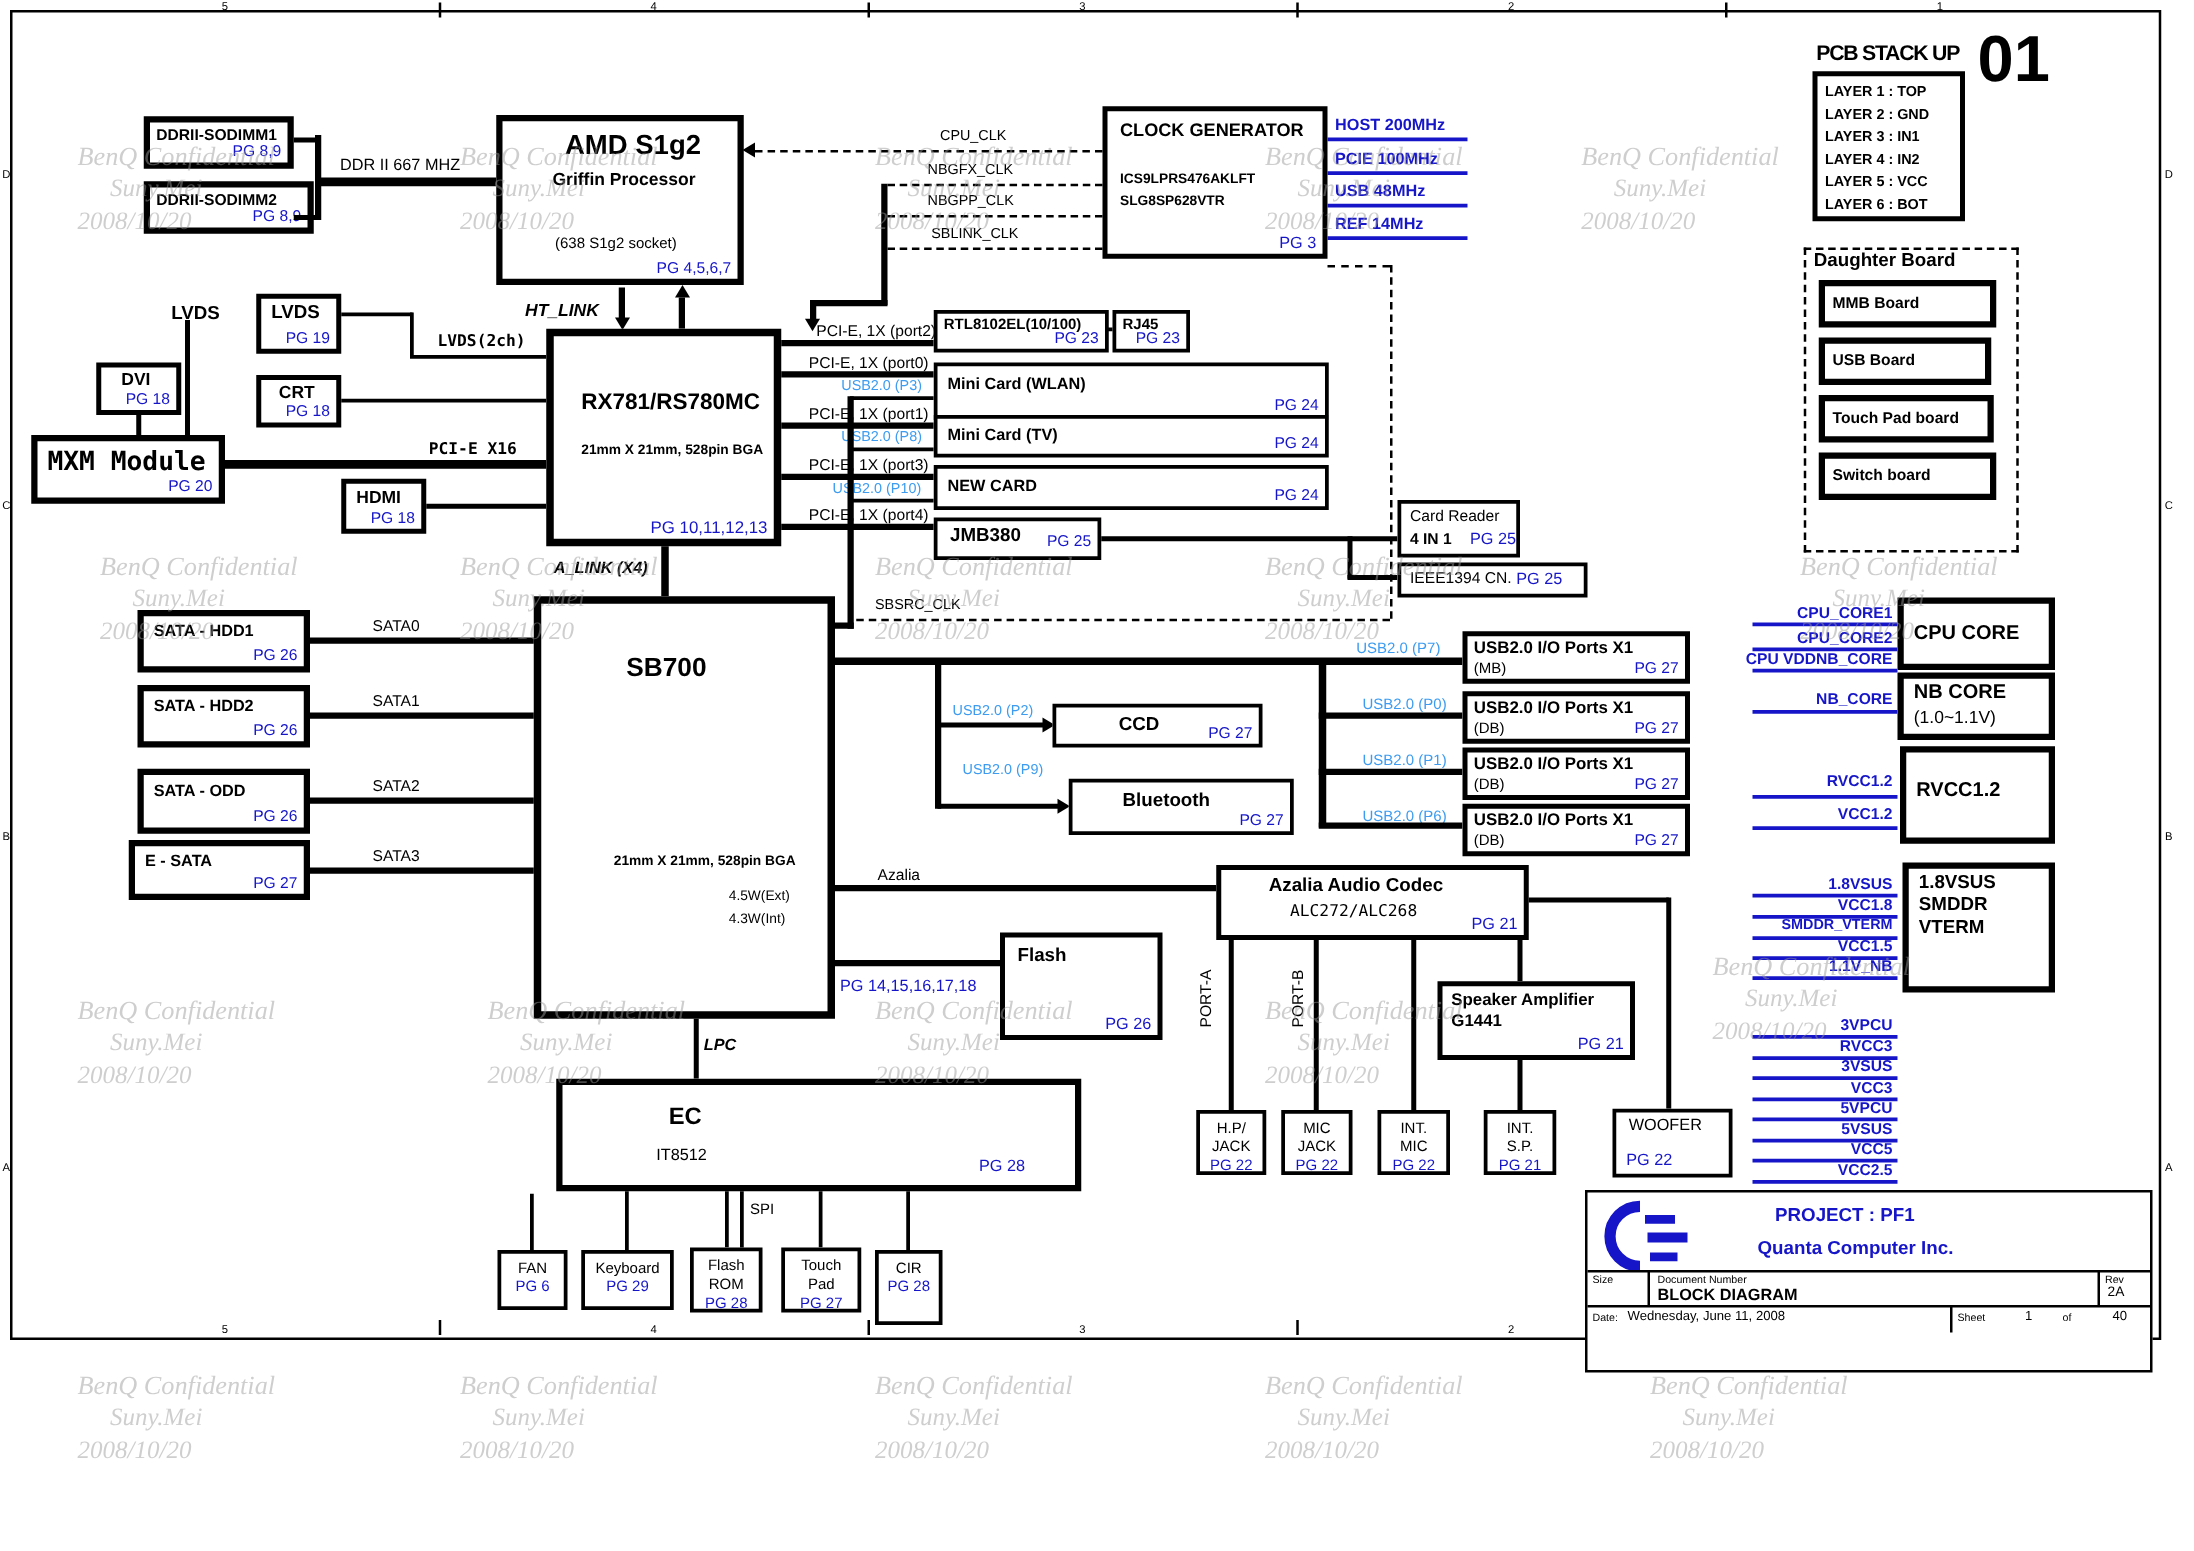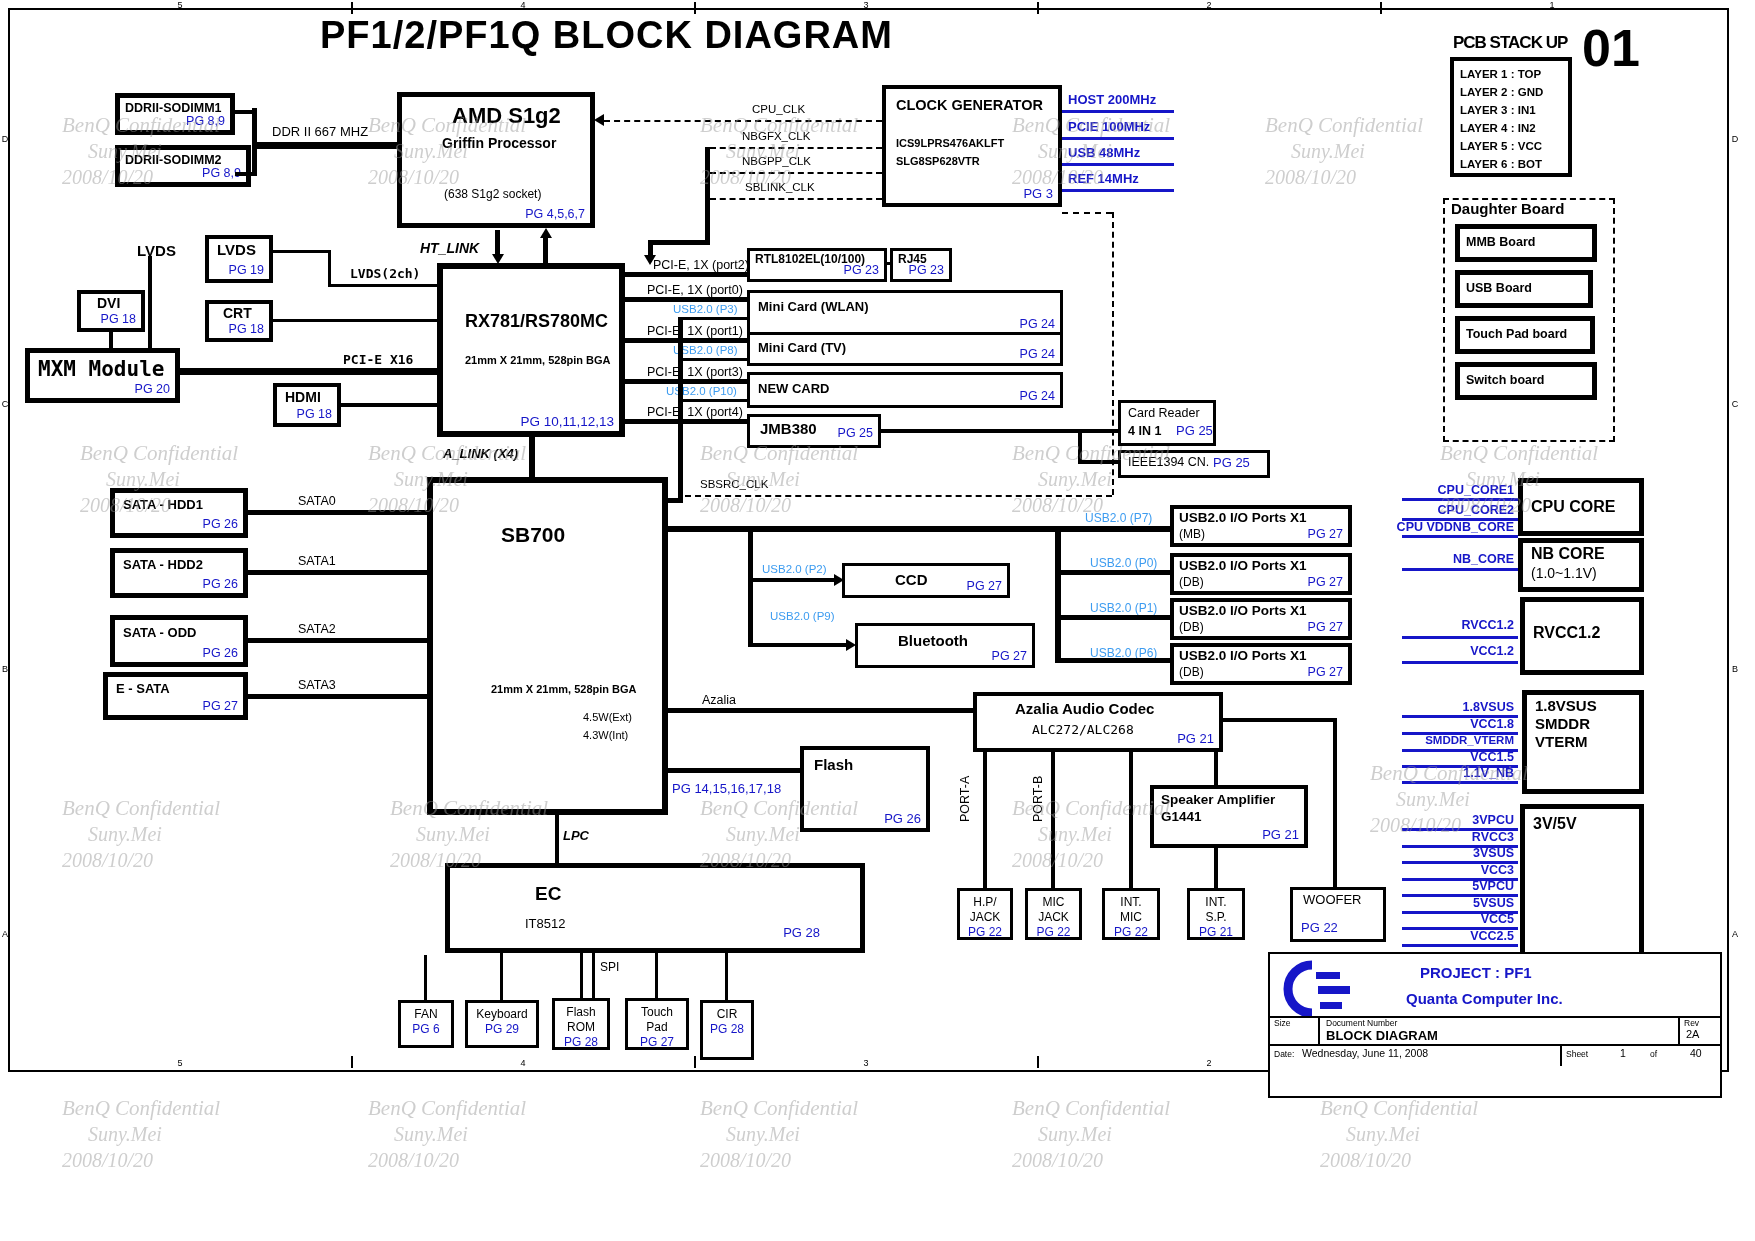--- a/index.html
+++ b/index.html
@@ -59,21 +59,20 @@
   <div class="zl" style="left:1545px;top:1058px">1</div>
   <div class="zl" style="left:-2px;top:134px">D</div>
   <div class="zl" style="left:-2px;top:399px">C</div>
   <div class="zl" style="left:-2px;top:664px">B</div>
   <div class="zl" style="left:-2px;top:929px">A</div>
   <div class="zl" style="left:1728px;top:134px">D</div>
   <div class="zl" style="left:1728px;top:399px">C</div>
   <div class="zl" style="left:1728px;top:664px">B</div>
   <div class="zl" style="left:1728px;top:929px">A</div>
 
-  <div class="t bold" style="left:320px;top:14px;font-size:38px;letter-spacing:1px">PF1/2/PF1Q  BLOCK DIAGRAM</div>
   <div class="t bold" style="left:1582px;top:18px;font-size:52px">01</div>
 
   <div class="t bold" style="left:1453px;top:33px;font-size:17px;letter-spacing:-1px">PCB STACK UP</div>
   <div class="b" style="left:1450px;top:57px;width:122px;height:120px">
     <div style="font-size:11.5px;font-weight:bold;line-height:18px;padding:4px 0 0 6px">
       <div>LAYER 1 : TOP</div>
       <div>LAYER 2 : GND</div>
       <div>LAYER 3 : IN1</div>
       <div>LAYER 4 : IN2</div>
       <div>LAYER 5 : VCC</div>
@@ -471,23 +470,20 @@
   <div class="sig" style="left:1396px;top:863px">VCC3</div>
   <div class="bl" style="left:1402px;top:878px;width:116px"></div>
   <div class="sig" style="left:1396px;top:879px">5VPCU</div>
   <div class="bl" style="left:1402px;top:894px;width:116px"></div>
   <div class="sig" style="left:1396px;top:896px">5VSUS</div>
   <div class="bl" style="left:1402px;top:911px;width:116px"></div>
   <div class="sig" style="left:1396px;top:912px">VCC5</div>
   <div class="bl" style="left:1402px;top:927px;width:116px"></div>
   <div class="sig" style="left:1396px;top:929px">VCC2.5</div>
   <div class="bl" style="left:1402px;top:944px;width:116px"></div>
-  <div class="b b5" style="left:1520px;top:804px;width:124px;height:158px">
-    <div class="t bold" style="left:8px;top:6px;font-size:16px">3V/5V</div>
-    </div>
 
   <div class="b b2" style="left:1268px;top:952px;width:454px;height:146px">
     <svg style="position:absolute;left:10px;top:6px" width="80" height="58" viewBox="0 0 80 58">
       <path d="M32 5 A24 24 0 1 0 32 53" fill="none" stroke="#1616c8" stroke-width="9"></path>
       <rect x="36" y="12" width="24" height="7" fill="#1616c8"></rect>
       <rect x="38" y="26" width="32" height="8" fill="#1616c8"></rect>
       <rect x="40" y="42" width="22" height="7" fill="#1616c8"></rect>
     </svg>
     <div class="t bold blue" style="left:150px;top:10px;font-size:15px">PROJECT : PF1</div>
     <div class="t bold blue" style="left:136px;top:36px;font-size:15px">Quanta Computer Inc.</div>

